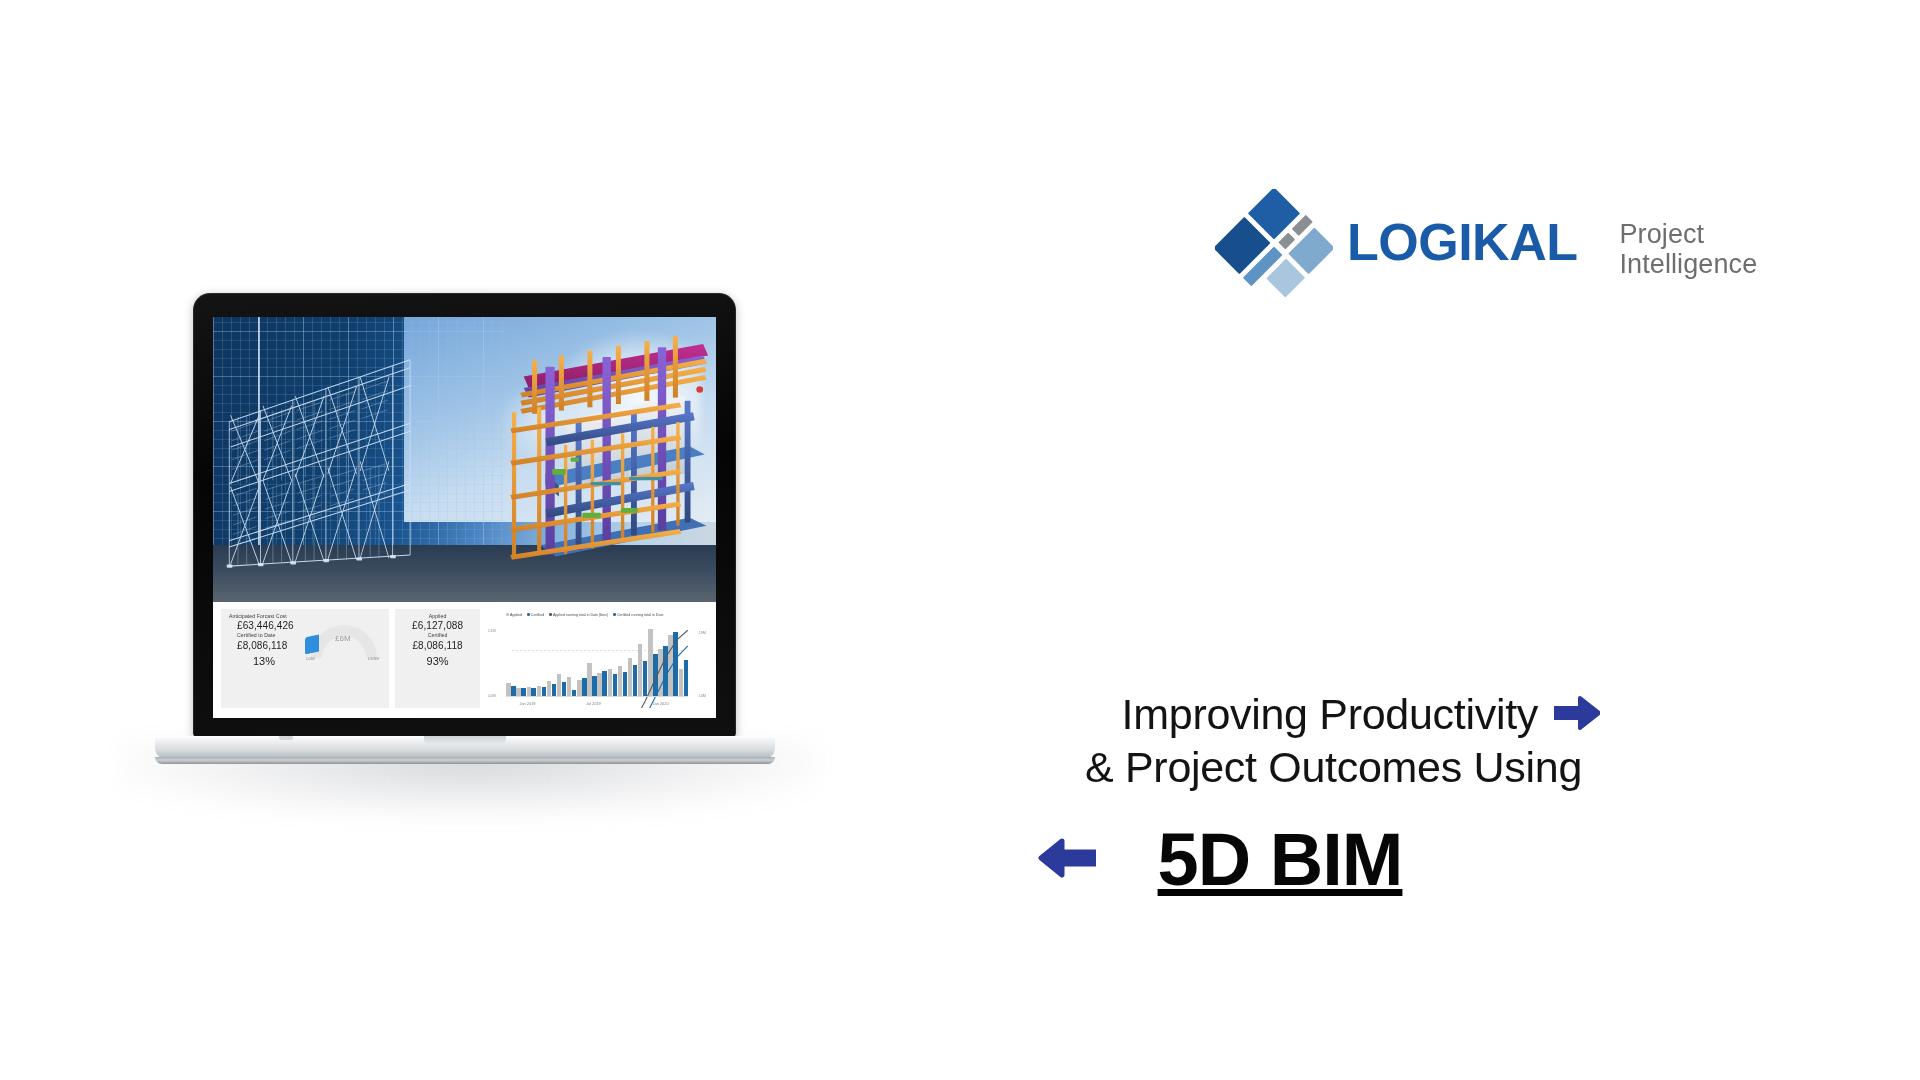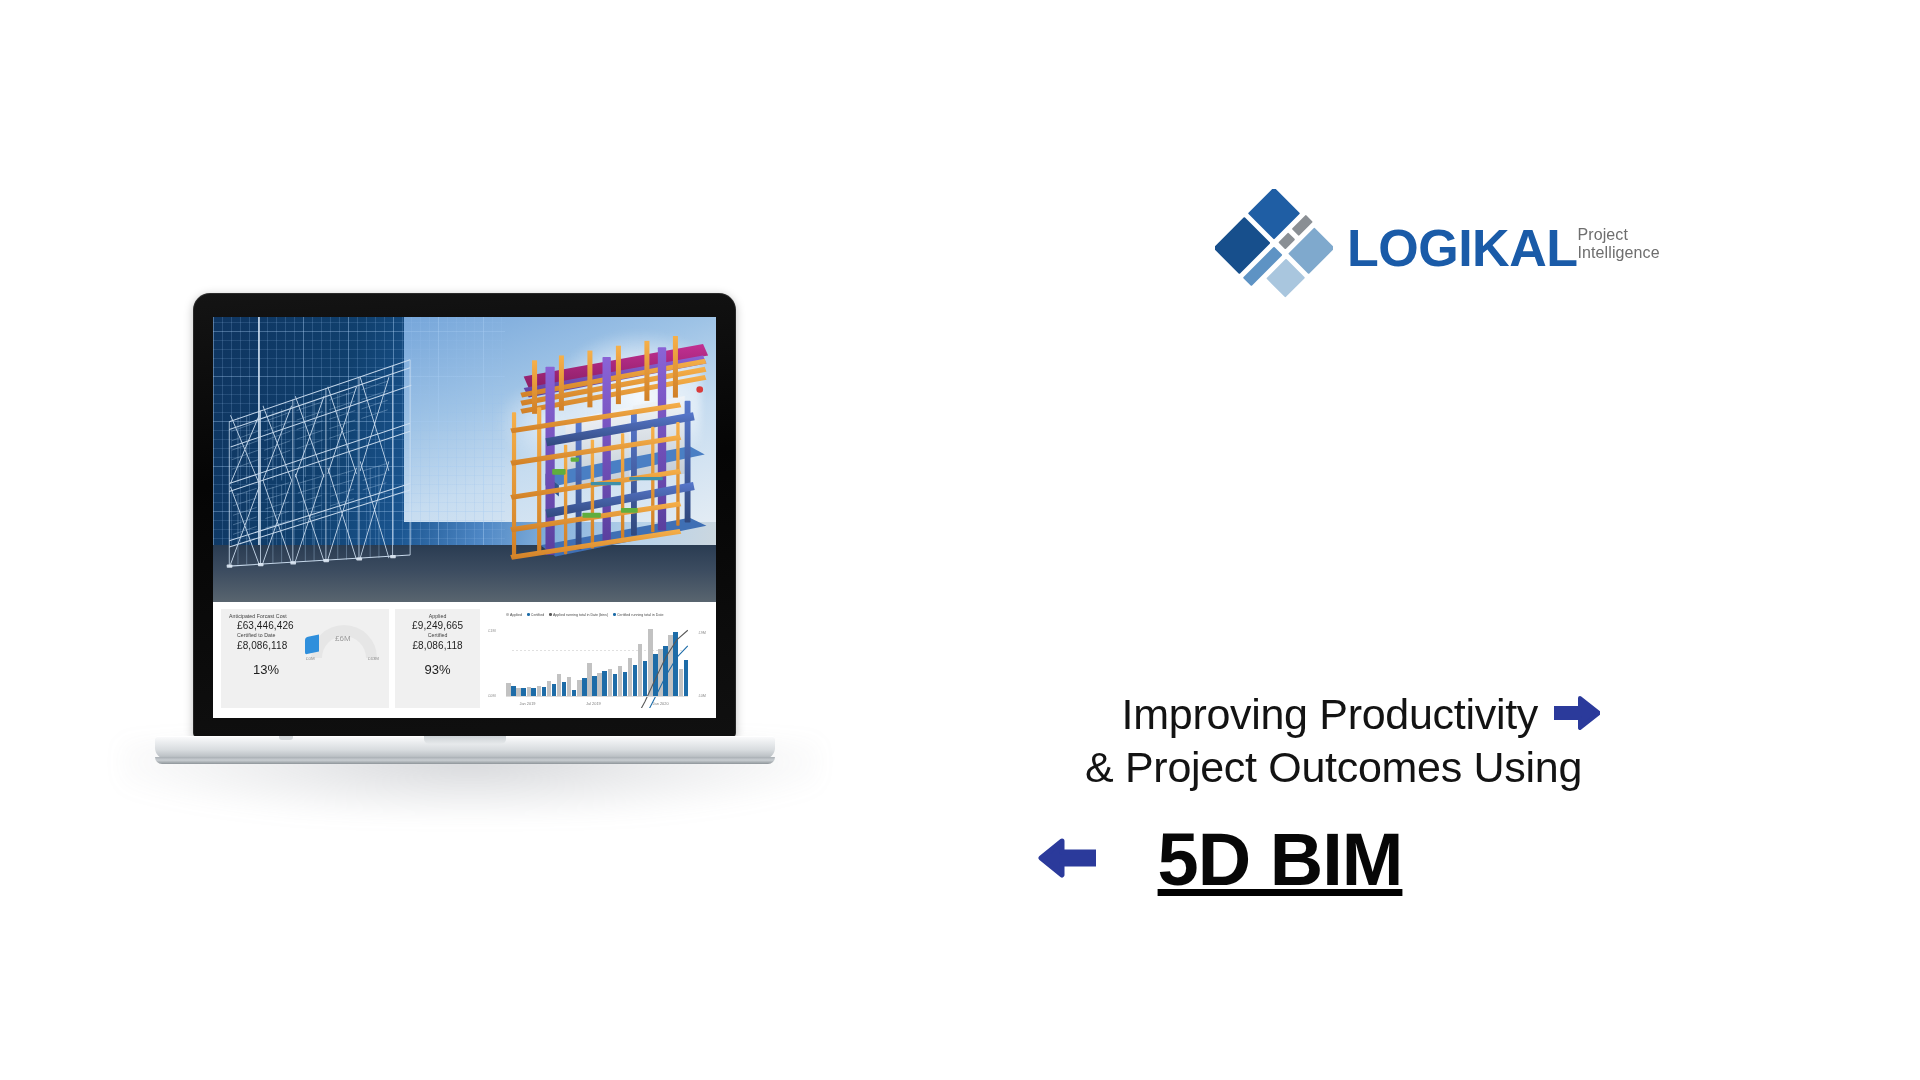--- a/index.html
+++ b/index.html
@@ -107,21 +107,21 @@
   #kpi-forecast { flex: 0 0 34.5%; align-items: flex-start; }
   #kpi-applied  { flex: 0 0 17.5%; }
   .kpi-caption {
     font-size: 5.2px; color: #3d3d3d; letter-spacing: .05px;
     line-height: 1.1;
   }
   .kpi-value {
     font-size: 10px; color: #1d1d1d; letter-spacing: .1px;
     line-height: 1.35;
   }
-  .kpi-pct { font-size: 13px; color: #1d1d1d; margin-top: 10px; }
+  .kpi-pct { font-size: 11px; color: #1d1d1d; margin-top: 3px; }
   #kpi-forecast .kpi-caption, #kpi-forecast .kpi-value, #kpi-forecast .kpi-pct {
     margin-left: 10px;
   }
   #kpi-forecast .kpi-caption:first-child { margin-left: 2px; }
   #kpi-forecast .kpi-pct { margin-left: 26px; }
 
   #gauge-wrap {
     position: absolute; right: 6px; top: 14px;
     width: 78px; height: 46px;
   }
@@ -232,22 +232,22 @@
     position: relative;
     width: 118px; height: 118px;
     flex: 0 0 118px;
   }
   #logo-wordmark { display: flex; flex-direction: row; justify-content: center; }
   #logo-name {
     font-size: 52px; font-weight: 700; letter-spacing: -0.5px;
     color: #1a5ba8; line-height: 1;
   }
   #logo-tagline {
-    font-size: 16px; color: #6e6e6e; letter-spacing: 0.1px;
-    line-height: 1.1; margin-top: 4px;
+    font-size: 27px; color: #6e6e6e; letter-spacing: 0.1px;
+    line-height: 1.1; margin-top: 4px; margin-left: 42px;
   }
 
   #headline-block {
     position: absolute;
     left: 880px; top: 690px;
     width: 720px;
   }
   .headline-row {
     display: flex; align-items: center; justify-content: flex-end;
     gap: 16px;
@@ -449,21 +449,21 @@
               <div id="gauge-arc"></div>
               <div id="gauge-fill"></div>
               <div id="gauge-center-label">£6M</div>
               <div class="gauge-end" id="gauge-min">£0M</div>
               <div class="gauge-end" id="gauge-max">£63M</div>
             </div>
           </div>
 
           <div class="kpi-card" id="kpi-applied">
             <div class="kpi-caption">Applied</div>
-            <div class="kpi-value">£9,249,665</div>
+            <div class="kpi-value">£6,127,088</div>
             <div class="kpi-caption">Certified</div>
             <div class="kpi-value">£8,086,118</div>
             <div class="kpi-pct">93%</div>
           </div>
 
           <div id="chart-card">
             <div id="chart-legend">
                 <span class="legend-item">
                   <span class="legend-dot" style="background: rgb(194, 194, 194);"></span>
                   <span>Applied</span>

